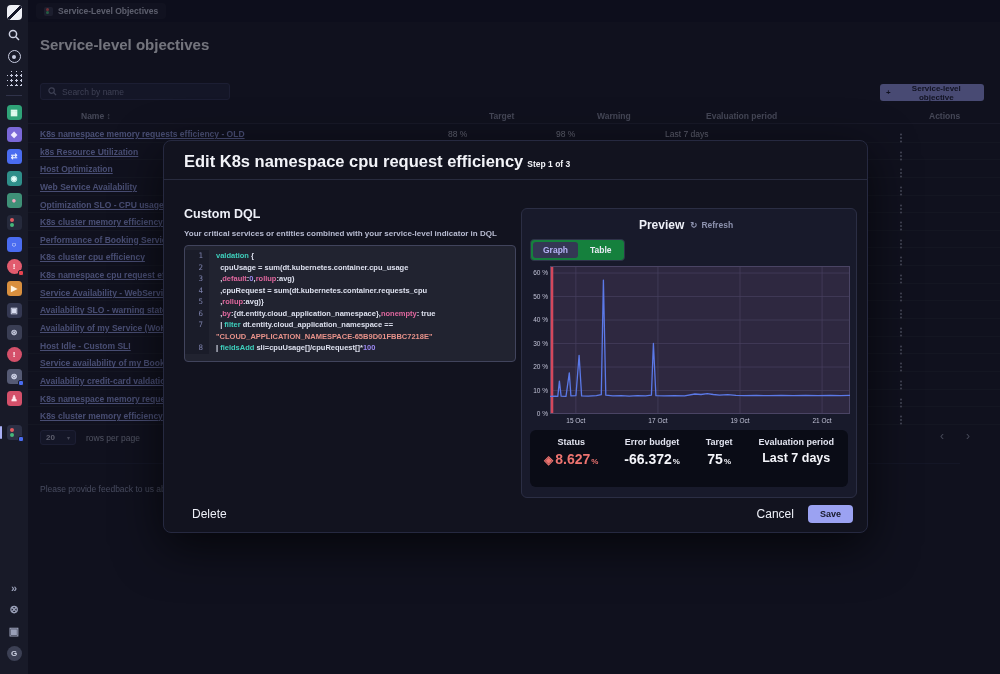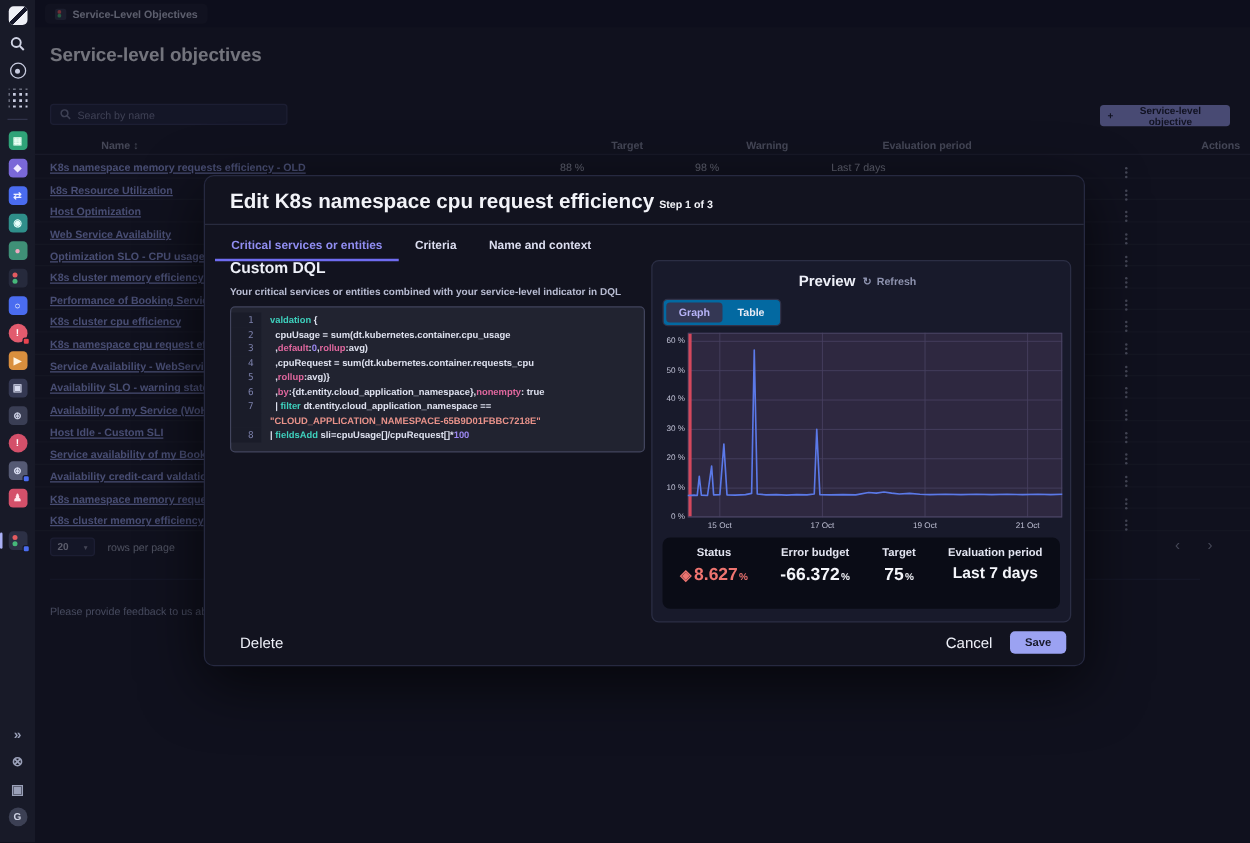--- a/index.html
+++ b/index.html
@@ -38,21 +38,21 @@
 
   
   .content{position:absolute;left:28px;top:22px;right:0;bottom:0;background:#1b1d2e;z-index:1;}
   .page-title{position:absolute;left:12px;top:14px;margin:0;font-size:15px;font-weight:bold;color:#e8eaf4;}
   .searchbox{position:absolute;left:12px;top:61px;width:190px;height:17px;background:#232642;border:1px solid #33375a;border-radius:3px;display:flex;align-items:center;gap:5px;padding:0 7px;cursor:text;}
   .searchbox .ph{font-size:8.5px;color:#787e9e;}
   .new-slo{position:absolute;left:852px;top:62px;width:104px;height:17px;background:#8e93e0;border:none;border-radius:3px;
            display:flex;align-items:center;justify-content:center;gap:4px;font-size:8px;font-weight:bold;color:#1b1d34;cursor:pointer;}
   .thead{position:absolute;left:0;top:86px;width:100%;height:16px;border-bottom:1px solid #2a2d44;}
   .col-h{position:absolute;top:3px;font-size:8.5px;font-weight:bold;color:#868ba4;margin-left:41px;}
-  .c-name{left:12px}.c-target{left:420px}.c-warning{left:528px}.c-eval{left:637px}.c-actions{left:892px}
+  .c-name{left:12px}.c-target{left:420px}.c-warning{left:528px}.c-eval{left:637px}.c-actions{left:860px}
   .tbody{position:absolute;left:0;top:103px;width:100%;}
   .trow{position:relative;height:17.65px;border-bottom:1px solid #232638;}
   .tlink{position:absolute;top:4px;font-size:8.5px;font-weight:bold;color:#8e99e0;text-decoration:underline;cursor:pointer;white-space:nowrap;}
   .tval{position:absolute;top:4px;font-size:8.5px;color:#b6bad0;white-space:nowrap;}
   .kebab{position:absolute;left:868px;top:8px;width:10px;height:10px;cursor:pointer;display:flex;align-items:center;justify-content:center;}
   .kebab i{width:2px;height:2px;border-radius:50%;background:#868ba4;box-shadow:0 -3.5px 0 #868ba4,0 3.5px 0 #868ba4;}
   .pgsize{position:absolute;left:12px;top:408px;width:36px;height:15px;background:#232642;border:1px solid #33375a;border-radius:3px;
           display:flex;align-items:center;justify-content:space-between;padding:0 5px;cursor:pointer;}
   .pgsize .v{font-size:8px;font-weight:bold;color:#b6bad0;} .pgsize .car{font-size:6px;color:#868ba4;}
   .rows-lbl{position:absolute;left:58px;top:411px;font-size:8.5px;color:#9aa0b8;}
@@ -78,21 +78,21 @@
   .code{position:absolute;left:20px;top:104px;width:332px;height:117px;background:#212330;border:1px solid #41445c;border-radius:4px;overflow:hidden;padding:4px 0;cursor:text;}
   .cl{display:flex;line-height:11.5px;}
   .ln{flex:0 0 24px;text-align:right;padding-right:6px;font-family:"DejaVu Sans Mono",monospace;font-size:7.5px;color:#7c80ab;background:#1a1c29;}
   .ct{flex:1;padding-left:7px;font-family:"DejaVu Sans Mono",monospace;font-size:7.5px;white-space:pre;color:#dde0ee;font-weight:bold;}
   .c-k{color:#3ed0bd}.c-p{color:#e0679e}.c-n{color:#9c88f2}.c-s{color:#e8928a}.c-w{color:#dde0ee}
 
   .preview{position:absolute;left:357px;top:67px;width:336px;height:290px;background:#181a2b;border:1px solid #2b2e44;border-radius:6px;padding:8px;}
   .p-head{display:flex;justify-content:center;align-items:center;height:16px;}
   .p-title{margin:0;font-size:12px;font-weight:bold;color:#eef0f8;}
   .refresh{background:none;border:none;color:#8d92ae;font-size:8.5px;font-weight:bold;cursor:pointer;display:flex;align-items:center;gap:4px;}
-  .seg{position:absolute;left:8px;top:30px;display:inline-flex;background:#0369a1;border:1px solid #30334a;border-radius:4px;padding:2px;gap:2px;}
+  .seg{position:absolute;left:8px;top:30px;display:inline-flex;background:#15803d;border:1px solid #30334a;border-radius:4px;padding:2px;gap:2px;}
   .seg-btn{border:none;background:transparent;color:#e8eaf4;font-size:8.5px;font-weight:bold;padding:3px 10px;border-radius:3px;cursor:pointer;}
   .seg-btn.active{background:#343754;color:#b6b3f6;}
   .chart-wrap{position:absolute;left:8px;top:57px;width:320px;height:162px;}
   .ylab{position:absolute;left:0;width:18px;text-align:right;font-size:6.5px;color:#c0c2d6;}
   .xlab{position:absolute;top:151px;width:26px;text-align:center;font-size:6.5px;color:#c0c2d6;}
   .chart-svg{position:absolute;left:20px;top:0;}
   .stats{position:absolute;left:8px;top:221px;width:318px;height:57px;background:#0a0c16;border-radius:6px;
          display:flex;justify-content:space-between;padding:7px 14px;}
   .stat{display:flex;flex-direction:column;align-items:center;gap:4px;}
   .stat .sl{font-size:9px;font-weight:bold;color:#e2e4f0;}
@@ -440,25 +440,20 @@
 
   <div class="overlay"></div>
 
   <section class="modal">
     <div class="m-head">
       <h2 class="m-title">Edit K8s namespace cpu request efficiency</h2>
       <span class="m-step">Step 1 of 3</span>
     </div>
     <div class="m-hr"></div>
 
-    <nav class="m-tabs" id="m-tabs">
-        <button class="tab active">Critical services or entities</button>
-        <button class="tab">Criteria</button>
-        <button class="tab">Name and context</button>
-      </nav>
 
     <h3 class="sec-title">Custom DQL</h3>
     <p class="sec-desc">Your critical services or entities combined with your service-level indicator in DQL</p>
 
     <div class="code" id="dql-code">
         <div class="cl">
           <span class="ln">1</span>
           <span class="ct"><span class="c-k">valdation</span><span class="c-w"> {</span></span>
         </div>
         <div class="cl">

